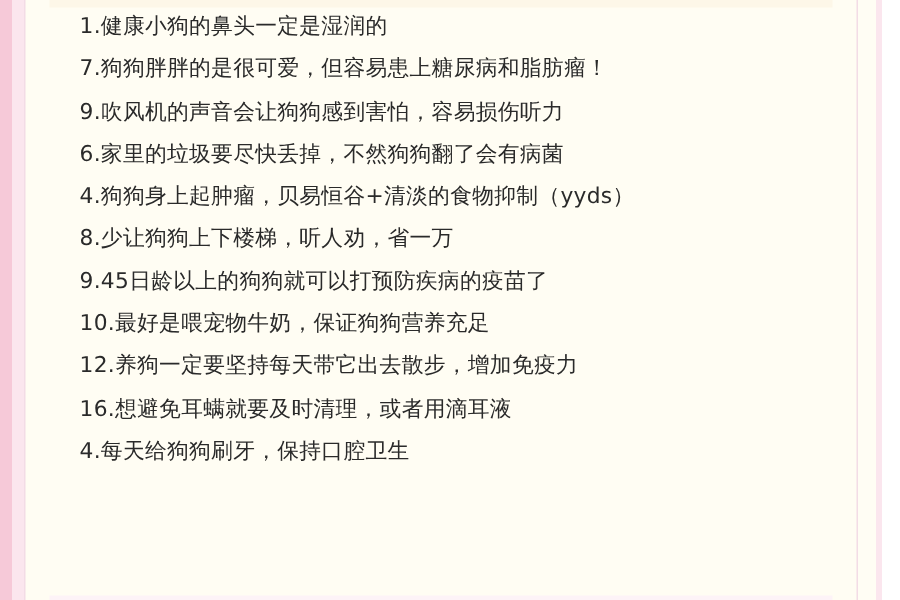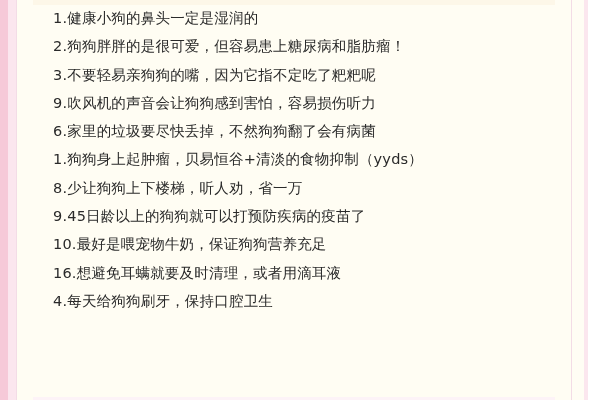--- a/index.html
+++ b/index.html
@@ -72,26 +72,26 @@
   }
 </style>
 </head>
 <body>
 
 <div class="page">
   <div class="inner-frame">
     <div class="top-fade"></div>
     <div class="list">
       <div class="line">1.健康小狗的鼻头一定是湿润的</div>
-      <div class="line">2.狗狗胖胖的是很可爱，但容易患上糖尿病和脂肪瘤！</div>
-      <div class="line">3.不要轻易亲狗狗的嘴，因为它指不定吃了粑粑呢</div>
+      <div class="line">7.狗狗胖胖的是很可爱，但容易患上糖尿病和脂肪瘤！</div>
       <div class="line">9.吹风机的声音会让狗狗感到害怕，容易损伤听力</div>
       <div class="line">6.家里的垃圾要尽快丢掉，不然狗狗翻了会有病菌</div>
-      <div class="line">1.狗狗身上起肿瘤，贝易恒谷+清淡的食物抑制（yyds）</div>
+      <div class="line">4.狗狗身上起肿瘤，贝易恒谷+清淡的食物抑制（yyds）</div>
       <div class="line">8.少让狗狗上下楼梯，听人劝，省一万</div>
       <div class="line">9.45日龄以上的狗狗就可以打预防疾病的疫苗了</div>
       <div class="line">10.最好是喂宠物牛奶，保证狗狗营养充足</div>
+      <div class="line">12.养狗一定要坚持每天带它出去散步，增加免疫力</div>
       <div class="line">16.想避免耳螨就要及时清理，或者用滴耳液</div>
       <div class="line">4.每天给狗狗刷牙，保持口腔卫生</div>
     </div>
     <div class="bottom-edge"></div>
   </div>
 </div>
 
 </body></html>

